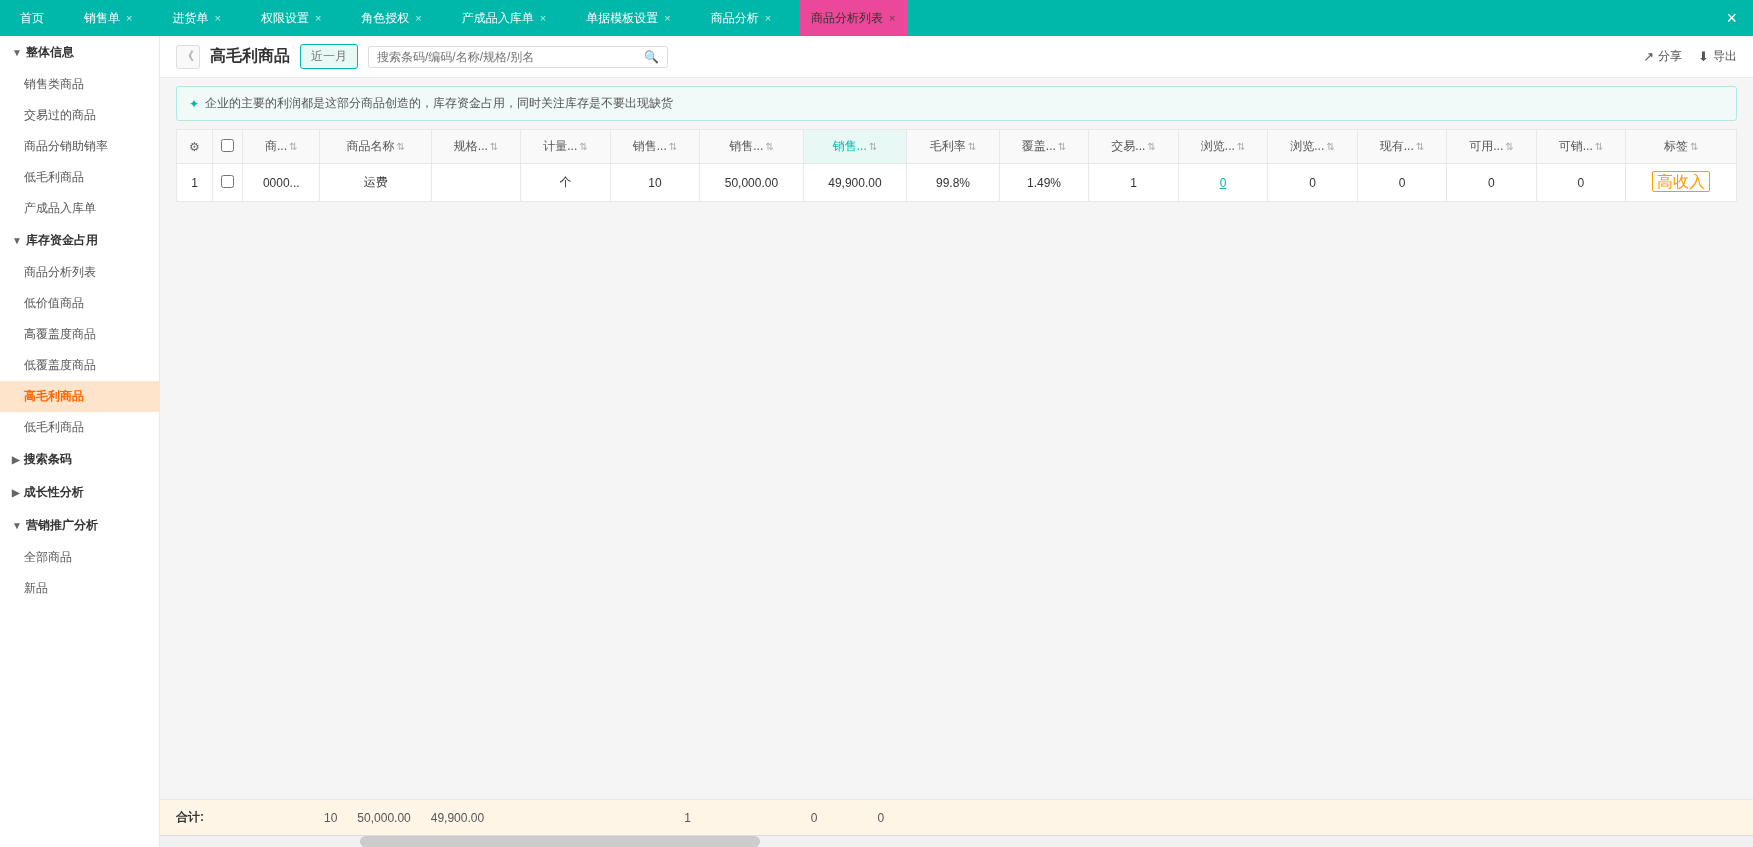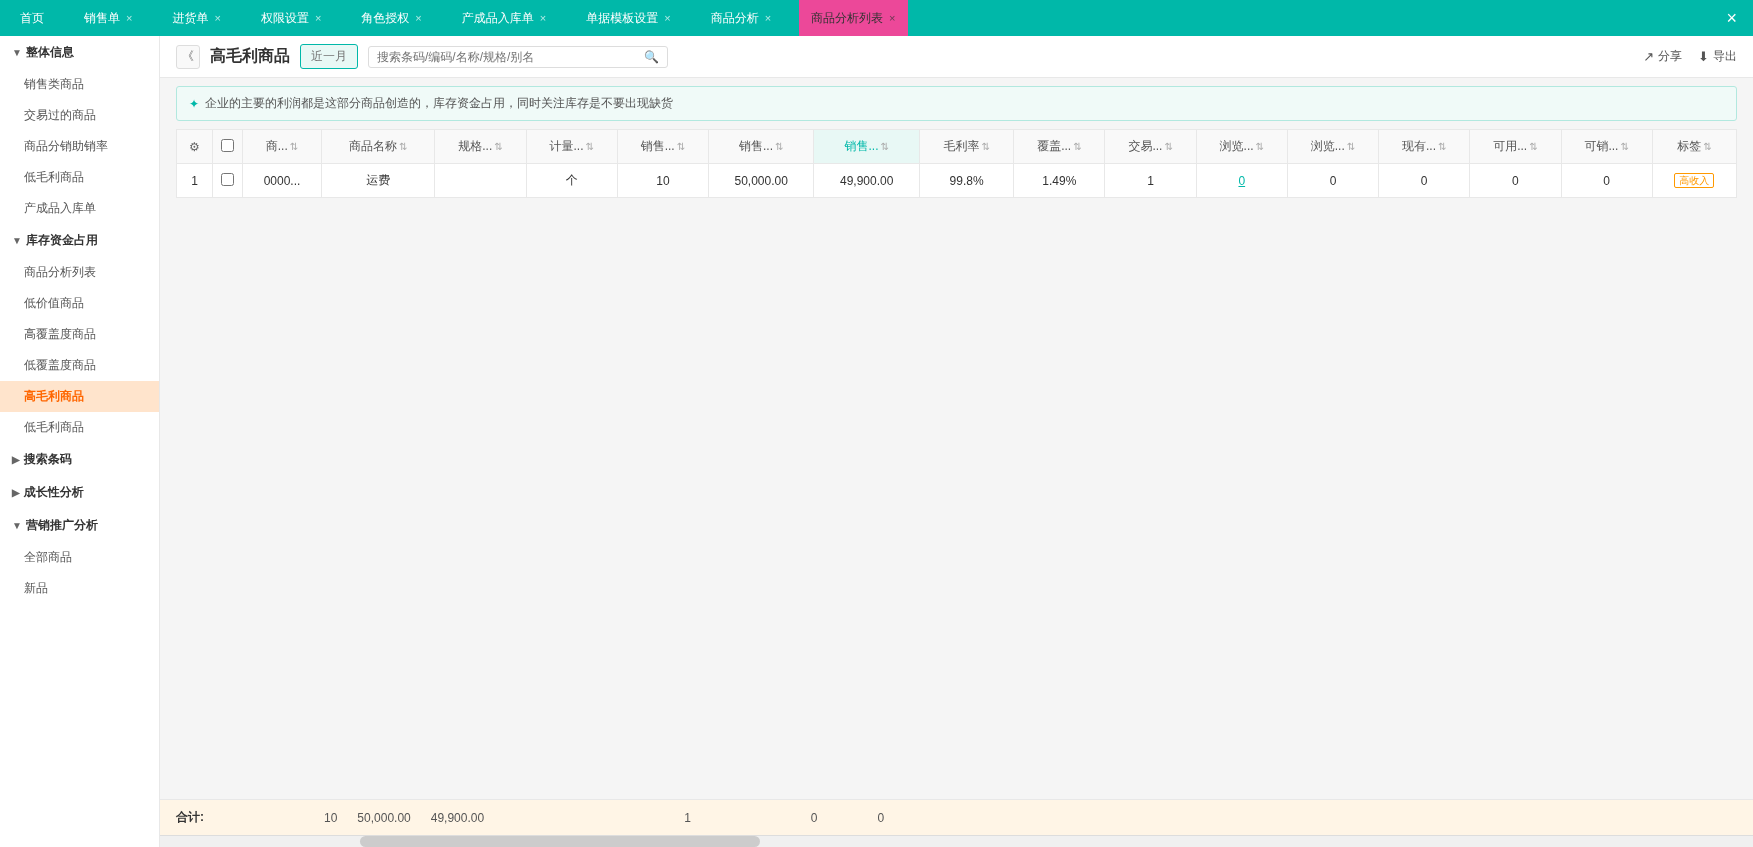--- a/index.html
+++ b/index.html
@@ -197,21 +197,21 @@
       justify-content: center;
       gap: 2px;
     }
     tbody tr td {
       border: 1px solid #e8e8e8;
       padding: 8px 6px;
       text-align: center;
       color: #333;
       font-size: 12px;
     }
-    .tag-high { color: #ff9900; font-size: 10px; border: 1px solid #ff9900; border-radius: 2px; padding: 1px 4px; }
+    .tag-high { color: #ff9900; font-size: 16px; border: 1px solid #ff9900; border-radius: 2px; padding: 1px 4px; }
 
     
     .footer-bar {
       display: flex;
       align-items: center;
       background: #fff5e6;
       border-top: 1px solid #e8e8e8;
       padding: 8px 16px;
       font-size: 12px;
       color: #555;

